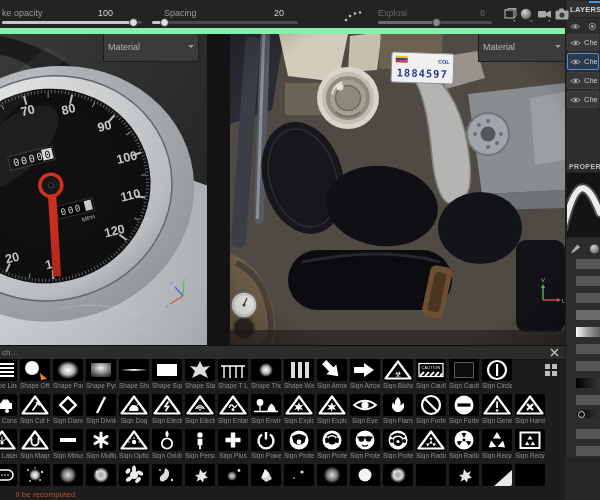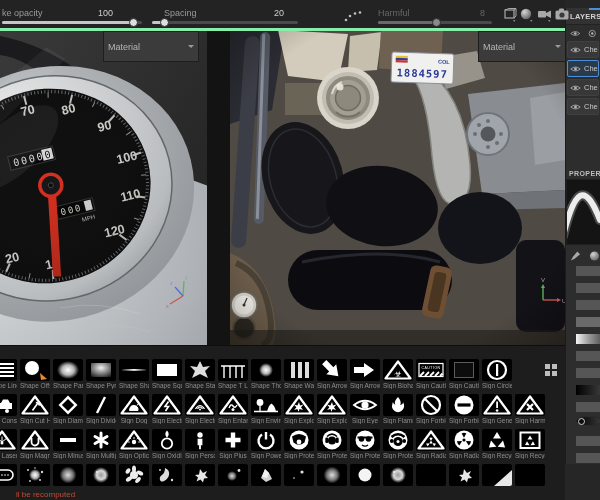--- a/index.html
+++ b/index.html
@@ -1,39 +1,39 @@
 <!DOCTYPE html>
 <html><head>
 <meta charset="utf-8">
 <style>
   html,body{margin:0;padding:0}
   body{width:600px;height:500px;overflow:hidden;position:relative;background:#262626;
        font-family:"Liberation Sans",sans-serif;color:#c5c5c5;}
   
   .toolbar{position:absolute;left:0;top:0;width:565px;height:28px;background:#232323;
-           border-bottom:3px solid #86efac;z-index:5}
+           border-bottom:6px solid #86efac;z-index:5}
   .tb-lbl{position:absolute;font-size:9px;color:#9a9a9a;top:8px;white-space:nowrap}
   .tb-val{position:absolute;font-size:9px;color:#cfcfcf;top:8px}
   .tb-dis{color:#666}
   .slider{position:absolute;height:3px;background:#4a4a4a;border-radius:2px;top:21px}
   .slider .fill{height:100%;background:#c6c6c6;border-radius:2px}
   .slider.dis .fill{background:#6a6a6a}
   .handle{position:absolute;width:9px;height:9px;border-radius:50%;background:#dedede;top:-3px;border:1px solid #2a2a2a;box-sizing:border-box}
   .slider.dis .handle{background:#8a8a8a}
   .tb-ico{position:absolute;top:7px}
   
   .vpL{position:absolute;left:0;top:28px;width:207px;height:317px;overflow:hidden;background:#2d2d2d}
   .vpDivider{position:absolute;left:207px;top:28px;width:23px;height:317px;background:#131313}
   .vpR{position:absolute;left:230px;top:28px;width:335px;height:317px;overflow:hidden;background:#45413a}
   .matdrop{position:absolute;top:3px;height:31px;background:#3b3b3b;border:1px solid #1e1e1e;
            display:flex;align-items:center;justify-content:space-between;padding:0 4px;
            font-size:9px;color:#b5b5b5;z-index:4;box-sizing:border-box}
   .caret{width:0;height:0;border:3px solid transparent;border-top-color:#9a9a9a;margin-top:3px}
   
-  .sidebar{position:absolute;left:565px;top:8px;width:35px;height:456px;background:#2d2d2d;
+  .sidebar{position:absolute;left:565px;top:1px;width:35px;height:456px;background:#2d2d2d;
            border-left:1px solid #1b1b1b;box-sizing:border-box;overflow:hidden}
   .tabbar{height:16px;background:#323232;border-bottom:1px solid #222;position:relative;
           font-size:7.5px;font-weight:bold;color:#d2d2d2;letter-spacing:.3px;
           display:flex;gap:7px;align-items:center;padding-left:4px;white-space:nowrap}
   .tabind{position:absolute;right:0;top:0;width:11px;height:2px;background:#4a90d9}
   .eyebar{display:flex;gap:6px;padding:4px 3px 2px 4px;align-items:center}
   .eyeicon{width:13px;height:9px;display:block}
   .lrows{padding:1px 1px}
   .lrow{display:flex;align-items:center;gap:3px;height:15px;margin-bottom:2px;background:#383838;
         border:1px solid #404040;border-radius:2px;font-size:7.5px;color:#c8c8c8;
@@ -150,21 +150,21 @@
   <div class="slider" style="left:152px;width:146px">
     <div class="fill" style="width:12px"></div>
     <div class="handle" style="left:8px"></div>
   </div>
   <svg class="tb-ico" style="left:344px;top:10px" width="18" height="12">
     <circle cx="2" cy="10" r="1.3" fill="#c0c0c0"></circle>
       <circle cx="6" cy="6" r="1.3" fill="#c0c0c0"></circle>
     <circle cx="11" cy="3.5" r="1.3" fill="#c0c0c0"></circle>
       <circle cx="16" cy="2.5" r="1.3" fill="#c0c0c0"></circle>
   </svg>
-  <span class="tb-lbl tb-dis" style="left:378px">Harmful</span>
+  <span class="tb-lbl tb-dis" style="left:378px">Explosi</span>
   <span class="tb-val tb-dis" style="left:480px">8</span>
   <div class="slider dis" style="left:378px;width:114px">
     <div class="fill" style="width:58px"></div>
     <div class="handle" style="left:54px"></div>
   </div>
   <svg class="tb-ico" style="left:503px;top:8px" width="15" height="14">
     <rect x="2" y="2" width="9" height="8" fill="none" stroke="#a8a8a8" stroke-width="1.2"></rect>
     <path d="M2 2 L6 0.5 L13 0.5 L11 2 M11 10 L13 8 L13 0.5" fill="none" stroke="#a8a8a8" stroke-width="1"></path>
     <path d="M10 12 l2.5 0 l-1.25 2 Z" fill="#888"></path>
   </svg>
@@ -433,20 +433,26 @@
       <div class="bar handle">
         <span class="dot"></span>
       </div>
       <div class="bar gray"></div>
       <div class="bar gray"></div>
       <div class="bar blue"></div>
     </div>
 </aside>
 
 <section class="shelf">
+  <div class="shelf-head">
+    <span class="search-text">ch...</span>
+    <svg class="close-btn" viewBox="0 0 11 11">
+      <path d="M2 2 L9 9 M9 2 L2 9" stroke="#c5c5c5" stroke-width="1.4"></path>
+    </svg>
+  </div>
   <svg class="gridbtn" viewBox="0 0 14 14">
     <rect x="1" y="1" width="5" height="5" fill="#bdbdbd"></rect>
       <rect x="8" y="1" width="5" height="5" fill="#bdbdbd"></rect>
     <rect x="1" y="8" width="5" height="5" fill="#bdbdbd"></rect>
       <rect x="8" y="8" width="5" height="5" fill="#bdbdbd"></rect>
   </svg>
   <div class="srows" id="shelfRows">
       <div class="srow">
         <div class="tile">
           <div class="tbox">

